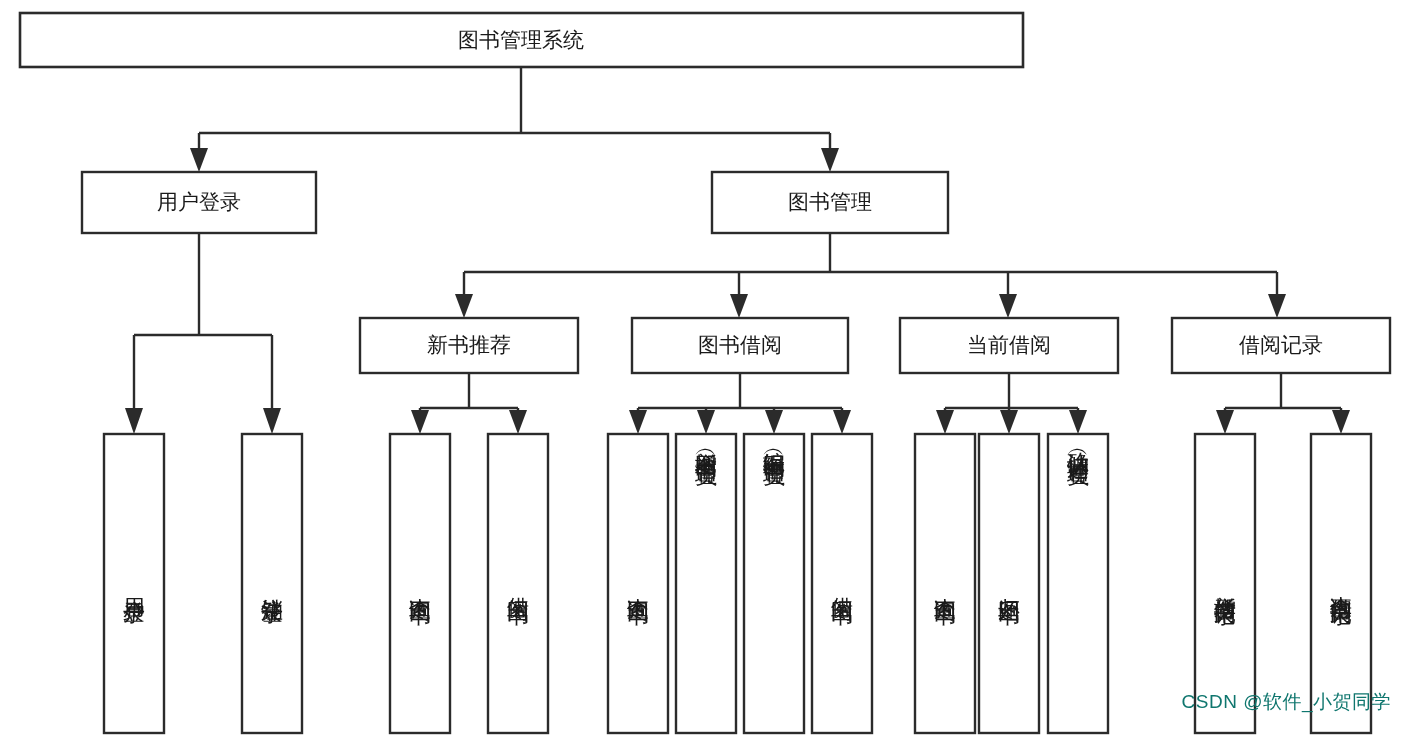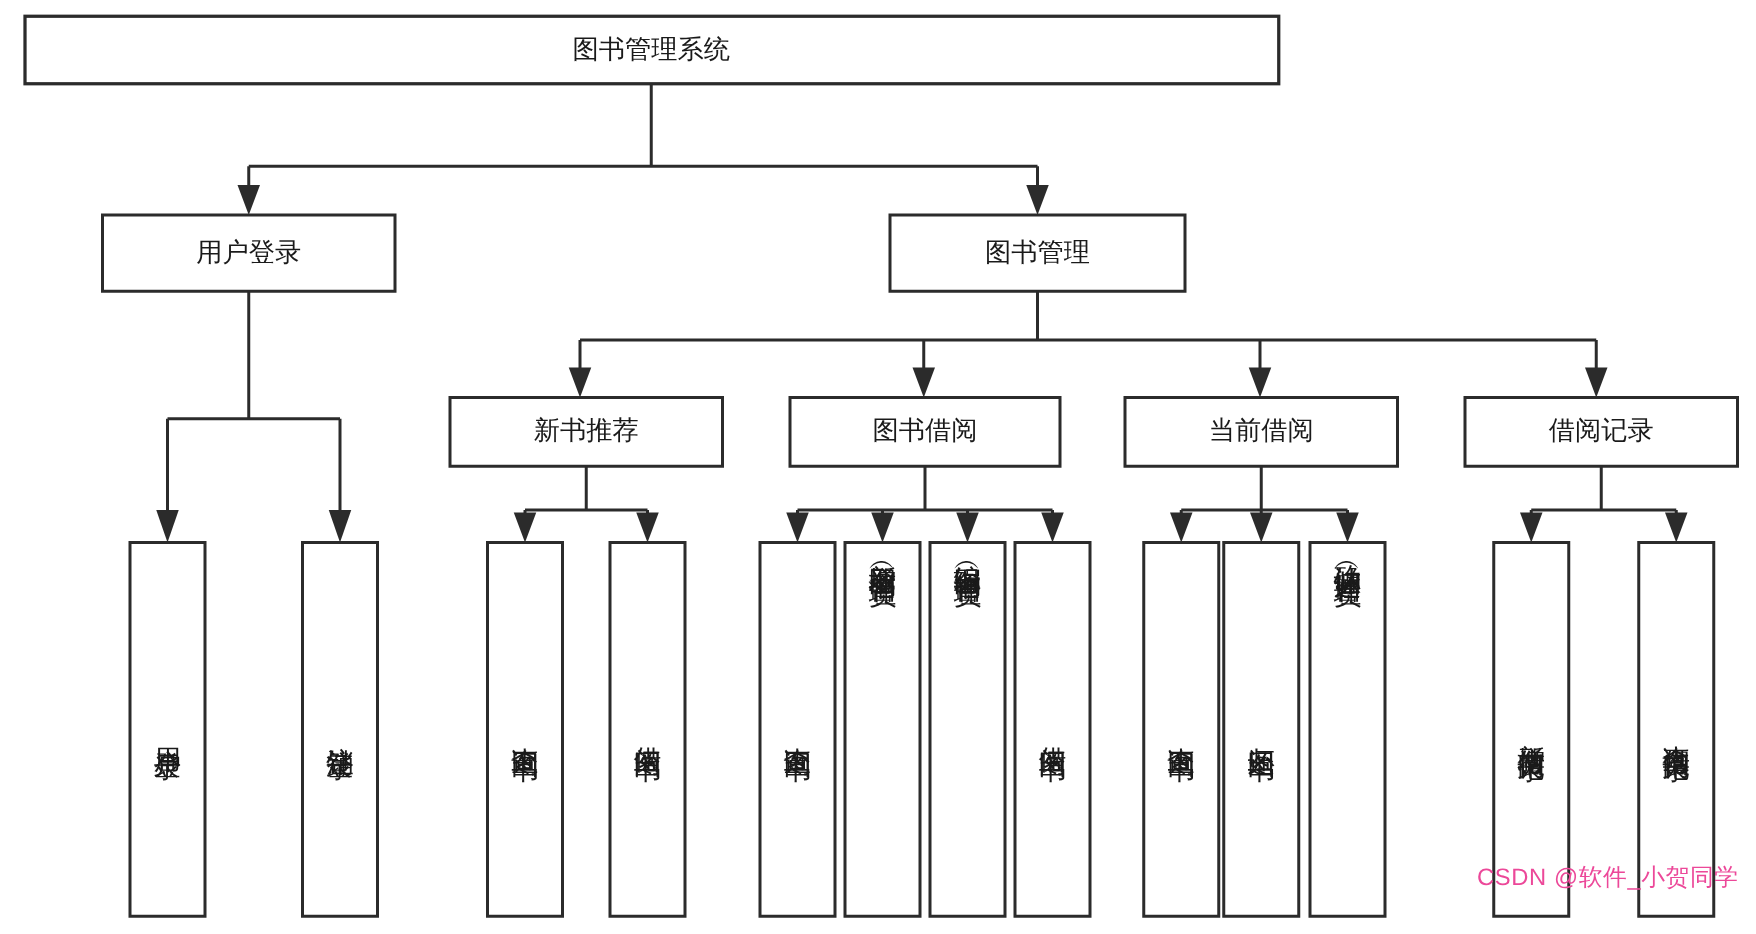--- a/index.html
+++ b/index.html
@@ -70,21 +70,21 @@
     color: #1a1a1a;
     white-space: nowrap;
     text-align: center;
   }
   .watermark {
     position: absolute;
     right: 14px;
     bottom: 6px;
     font-family: "Liberation Sans", "DejaVu Sans", sans-serif;
     font-size: 19px;
-    color: #ec4899;
+    color: #0f766e;
     letter-spacing: 0.5px;
     white-space: nowrap;
     user-select: none;
   }
 </style>
 </head>
 <body>
 
 <div id="diagram-root">
 

